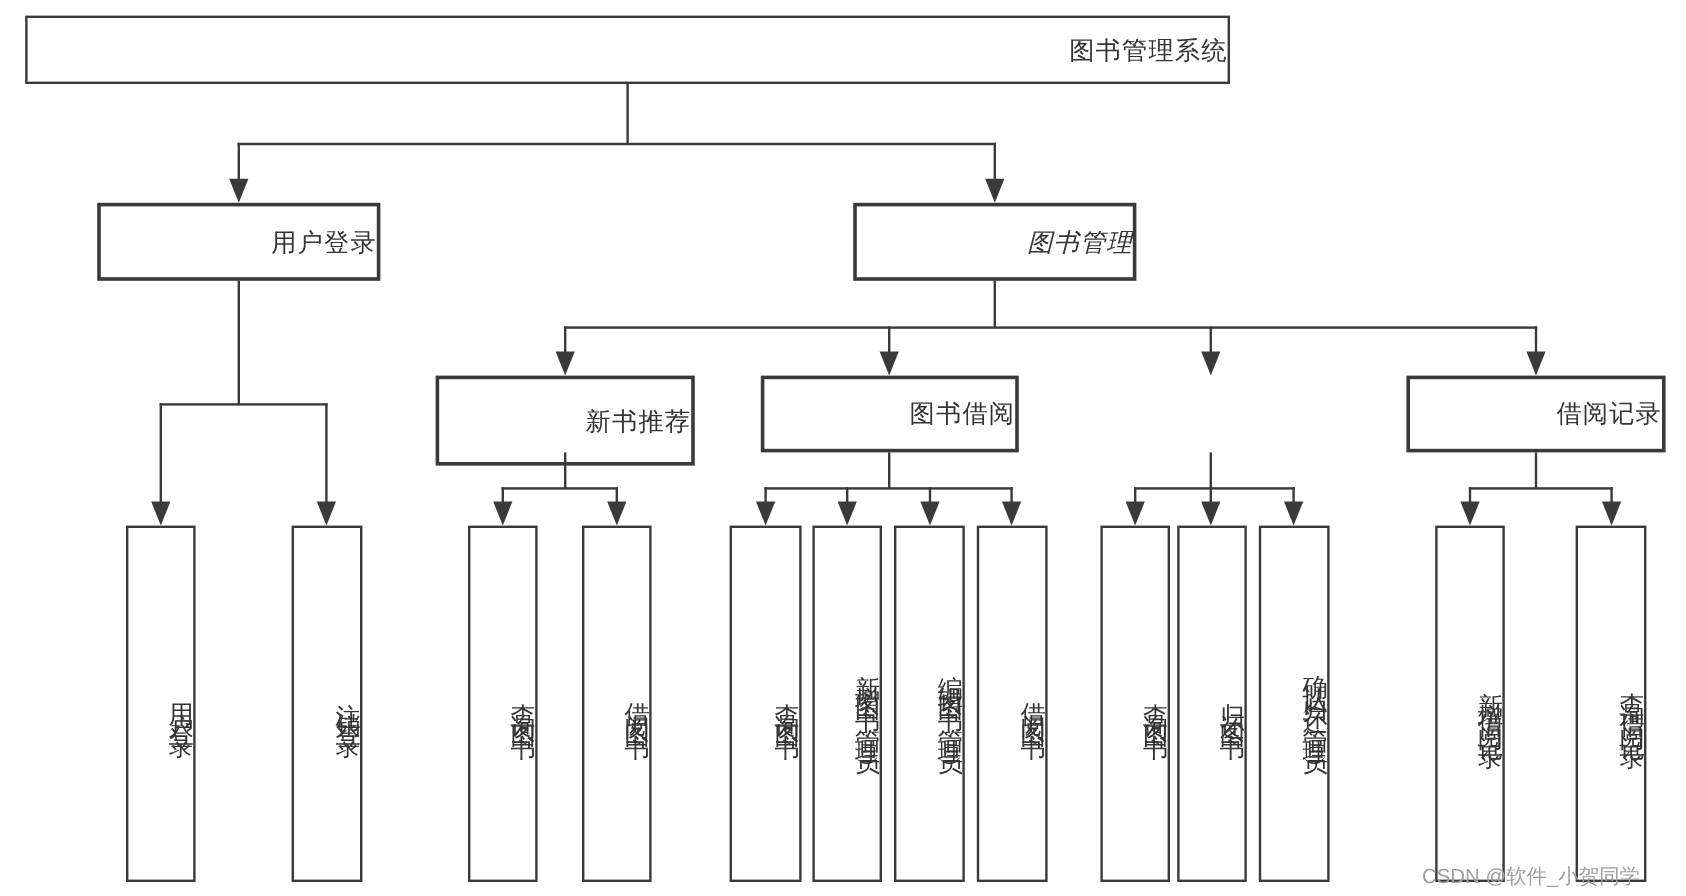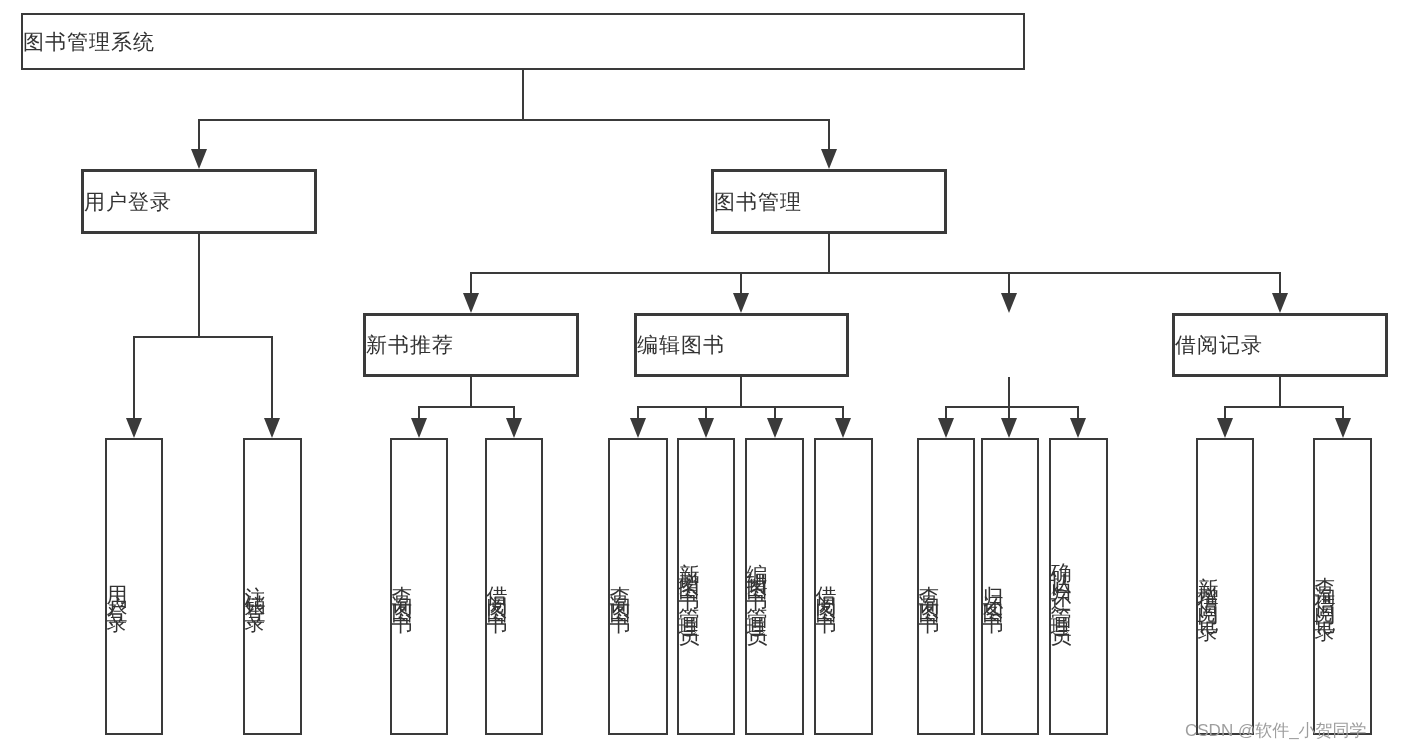--- a/index.html
+++ b/index.html
@@ -14,21 +14,21 @@
     background:var(--bg);
     font-family:"Liberation Sans","DejaVu Sans",sans-serif;
     overflow:hidden;position:relative;
   }
   .stage{position:absolute;left:0;top:0;width:1405px;height:747px;}
   .box{
     position:absolute;
     border:2px solid var(--line);
     background:#fff;
     box-sizing:border-box;
-    display:flex;align-items:center;justify-content:flex-start;
+    display:flex;align-items:center;justify-content:flex-end;
     color:var(--text);
   }
   .lv23{border-width:3px;}
   .hlabel{font-size:21px;letter-spacing:1px;white-space:nowrap;}
   .vlabel{
     writing-mode:vertical-rl;
     text-orientation:mixed;
     font-size:21px;
     letter-spacing:9px;
     line-height:1;
@@ -59,21 +59,21 @@
   <div class="line" style="left:522px;top:69px;width:2px;height:51px;"></div>
   <div class="line" style="left:198px;top:119px;width:632px;height:2px;"></div>
   <div class="line" style="left:198px;top:119px;width:2px;height:32px;"></div>
   <div class="arrow" style="left:191px;top:149px;"></div>
   <div class="line" style="left:828px;top:119px;width:2px;height:32px;"></div>
   <div class="arrow" style="left:821px;top:149px;"></div>
 
   <div class="box lv23" style="left:81px;top:169px;width:236px;height:65px;">
     <span class="hlabel">用户登录</span>
   </div>
-  <div class="box lv23" style="left:711px;top:169px;width:236px;height:65px;">
+  <div class="box lv23" style="left:711px;top:169px;width:236px;height:65px;font-style:italic;">
     <span class="hlabel">图书管理</span>
   </div>
 
   <div class="line" style="left:198px;top:234px;width:2px;height:103px;"></div>
   <div class="line" style="left:133px;top:336px;width:140px;height:2px;"></div>
   <div class="line" style="left:133px;top:336px;width:2px;height:83px;"></div>
   <div class="arrow" style="left:126px;top:418px;"></div>
   <div class="line" style="left:271px;top:336px;width:2px;height:83px;"></div>
   <div class="arrow" style="left:264px;top:418px;"></div>
 
@@ -81,25 +81,25 @@
   <div class="line" style="left:470px;top:272px;width:811px;height:2px;"></div>
   <div class="line" style="left:470px;top:272px;width:2px;height:22px;"></div>
   <div class="arrow" style="left:463px;top:293px;"></div>
   <div class="line" style="left:740px;top:272px;width:2px;height:22px;"></div>
   <div class="arrow" style="left:733px;top:293px;"></div>
   <div class="line" style="left:1008px;top:272px;width:2px;height:22px;"></div>
   <div class="arrow" style="left:1001px;top:293px;"></div>
   <div class="line" style="left:1279px;top:272px;width:2px;height:22px;"></div>
   <div class="arrow" style="left:1272px;top:293px;"></div>
 
-  <div class="box lv23" style="left:363px;top:313px;width:216px;height:64px;">
+  <div class="box lv23" style="left:363px;top:313px;width:216px;height:75px;">
     <span class="hlabel">新书推荐</span>
   </div>
   <div class="box lv23" style="left:634px;top:313px;width:215px;height:64px;">
-    <span class="hlabel">编辑图书</span>
+    <span class="hlabel">图书借阅</span>
   </div>
   <div class="box lv23" style="left:1172px;top:313px;width:216px;height:64px;">
     <span class="hlabel">借阅记录</span>
   </div>
 
   <div class="line" style="left:470px;top:377px;width:2px;height:30px;"></div>
   <div class="line" style="left:418px;top:406px;width:97px;height:2px;"></div>
   <div class="line" style="left:418px;top:406px;width:2px;height:13px;"></div>
   <div class="arrow" style="left:411px;top:418px;"></div>
   <div class="line" style="left:513px;top:406px;width:2px;height:13px;"></div>

